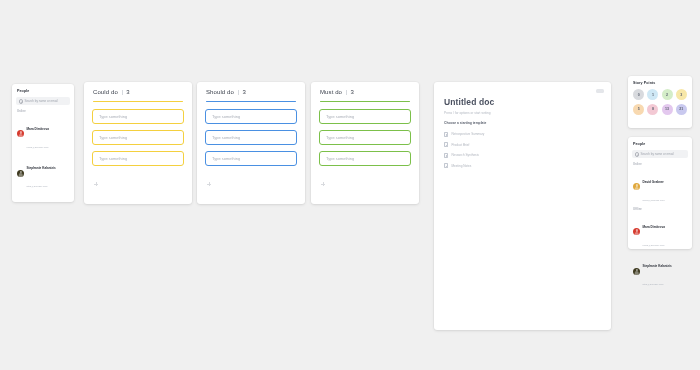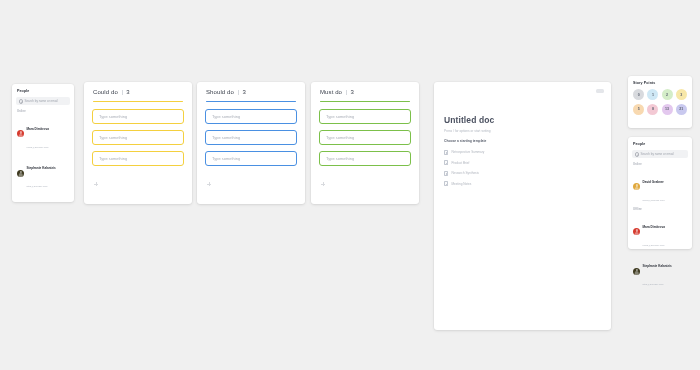--- a/index.html
+++ b/index.html
@@ -217,21 +217,21 @@
   }
   .plus::before { left: 0; top: 1.75px; width: 4px; height: 0.6px; }
   .plus::after  { top: 0; left: 1.75px; height: 4px; width: 0.6px; }
 
   
   #doc-panel {
     left: 434px;
     top: 82px;
     width: 177px;
     height: 248px;
-    padding: 18px 10px;
+    padding: 0 10px;
   }
   .doc-badge {
     position: absolute;
     right: 7px; top: 7px;
     background: #e4e6ea;
     border-radius: 1.5px;
     width: 8px; height: 3.5px;
   }
   .doc-title {
     margin-top: 15px;

